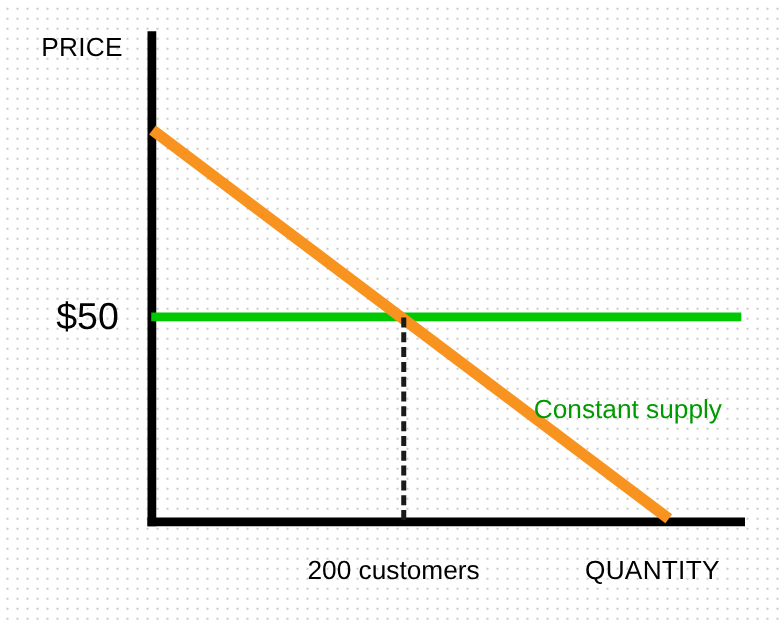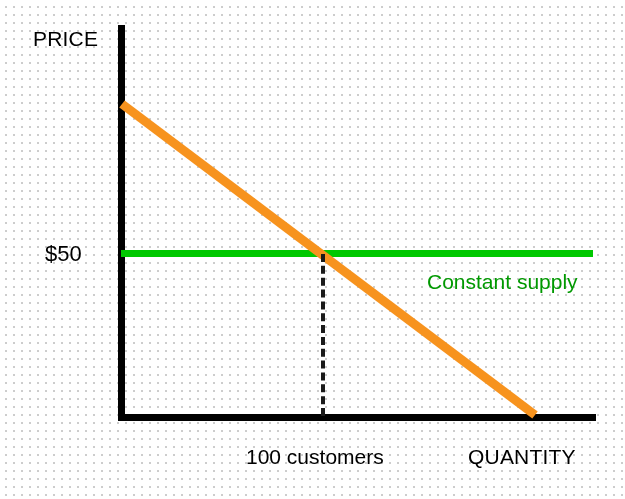--- a/index.html
+++ b/index.html
@@ -45,21 +45,21 @@
     line-height: 21px;
     letter-spacing: 0.2px;
     white-space: nowrap;
   }
   #price-label  { left: 33px;  top: 28px; }
   #quantity-label { left: 468px; top: 446px; }
 
   .tick-label {
     position: absolute;
     color: #000000;
-    font-size: 22px;
+    font-size: 30px;
     line-height: 22px;
     white-space: nowrap;
   }
   #price-tick { left: 45px; top: 243px; }
 
   #quantity-tick {
     position: absolute;
     left: 246px;
     top: 446px;
     color: #000000;
@@ -113,25 +113,25 @@
 
   <div class="axis-y"></div>
   <div class="axis-x"></div>
 
   <div class="axis-label" id="price-label">PRICE</div>
 
   <div class="axis-label" id="quantity-label">QUANTITY</div>
 
   <div class="tick-label" id="price-tick">$50</div>
 
-  <div id="quantity-tick">100 customers</div>
+  <div id="quantity-tick">200 customers</div>
 
   <div class="supply-line" style="background: rgb(0, 200, 0);"></div>
 
   <svg class="demand-line" viewBox="0 0 420 326" width="420" height="326" preserveAspectRatio="none">
     <line id="demand-seg" x1="4" y1="8" x2="417" y2="319" stroke="#f7931e" stroke-width="9" stroke-linecap="butt"></line>
   </svg>
 
   <div class="equilibrium-drop"></div>
 
-  <div class="supply-annotation" style="color: rgb(0, 153, 0);">Constant supply</div>
+  <div class="supply-annotation" style="color: rgb(0, 153, 0); margin-top: 46px;">Constant supply</div>
 
 </div>
 
 </body></html>

